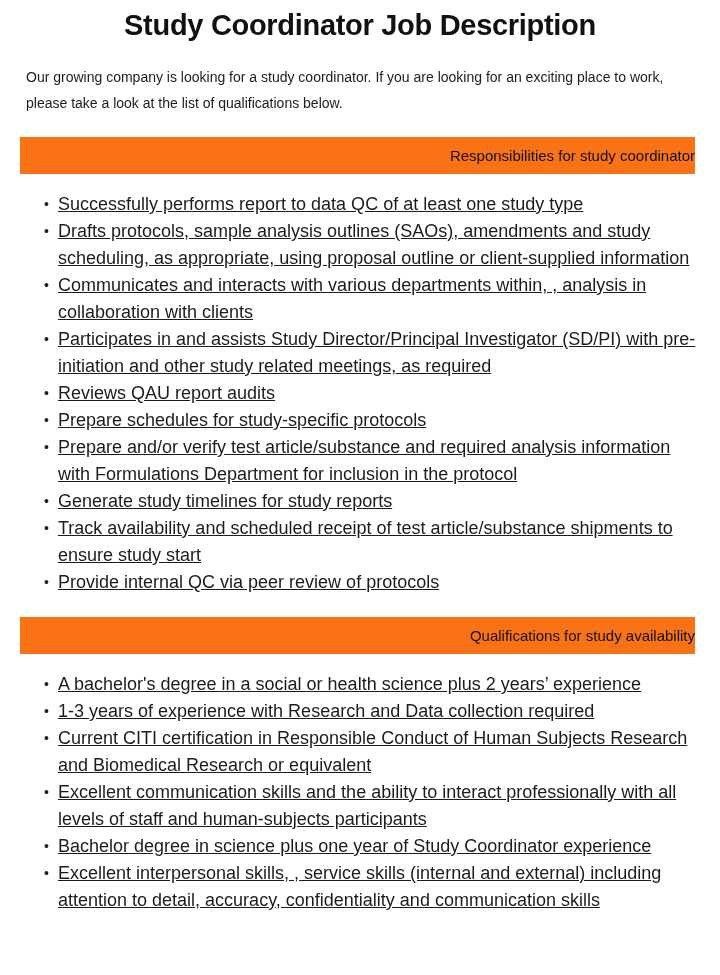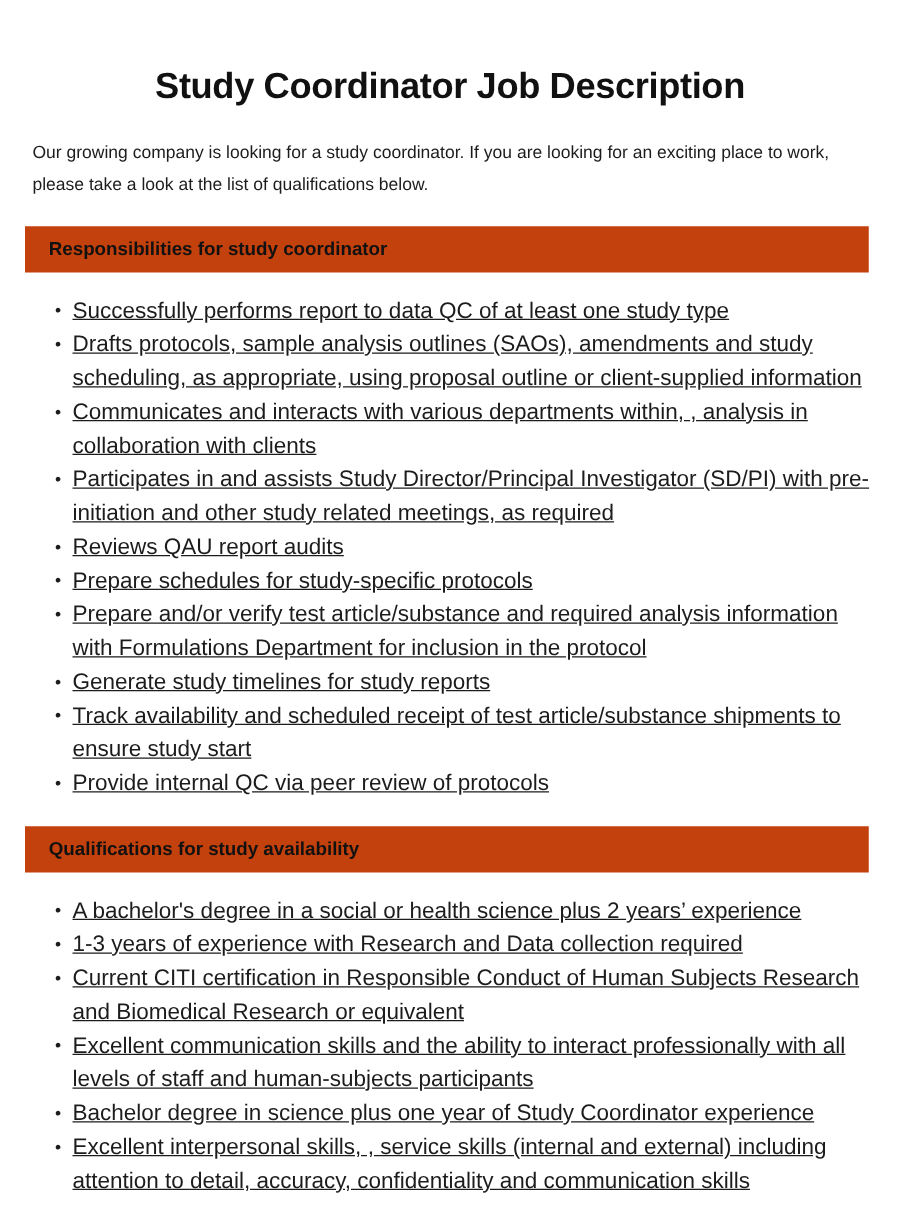--- a/index.html
+++ b/index.html
@@ -13,21 +13,20 @@
     overflow: hidden;
     font-family: "Liberation Sans", sans-serif;
     color: #1c1c1c;
     -webkit-font-smoothing: antialiased;
   }
 
   .page {
     width: 720px;
     box-sizing: border-box;
     padding: 0;
-    margin-top: 44px;
   }
 
   .doc-title {
     margin: 0;
     padding: 6px 24px 0 24px;
     text-align: center;
     font-size: 29px;
     line-height: 38px;
     font-weight: 700;
     letter-spacing: -0.3px;
@@ -41,26 +40,27 @@
     line-height: 26px;
     color: #1c1c1c;
   }
 
   .section {
     margin-top: 21px;
   }
 
   .section-header {
     margin: 0 25px 0 20px;
-    background: #c2410c;
+    background: #f97316;
     padding: 10px 0 10px 19px;
     font-size: 15px;
     line-height: 17px;
-    font-weight: 700;
+    font-weight: 400;
     color: #111111;
+    text-align: right;
   }
 
   .section-list {
     list-style: none;
     margin: 0;
     padding: 17px 24px 0 44px;
   }
 
   .section-list li {
     position: relative;

